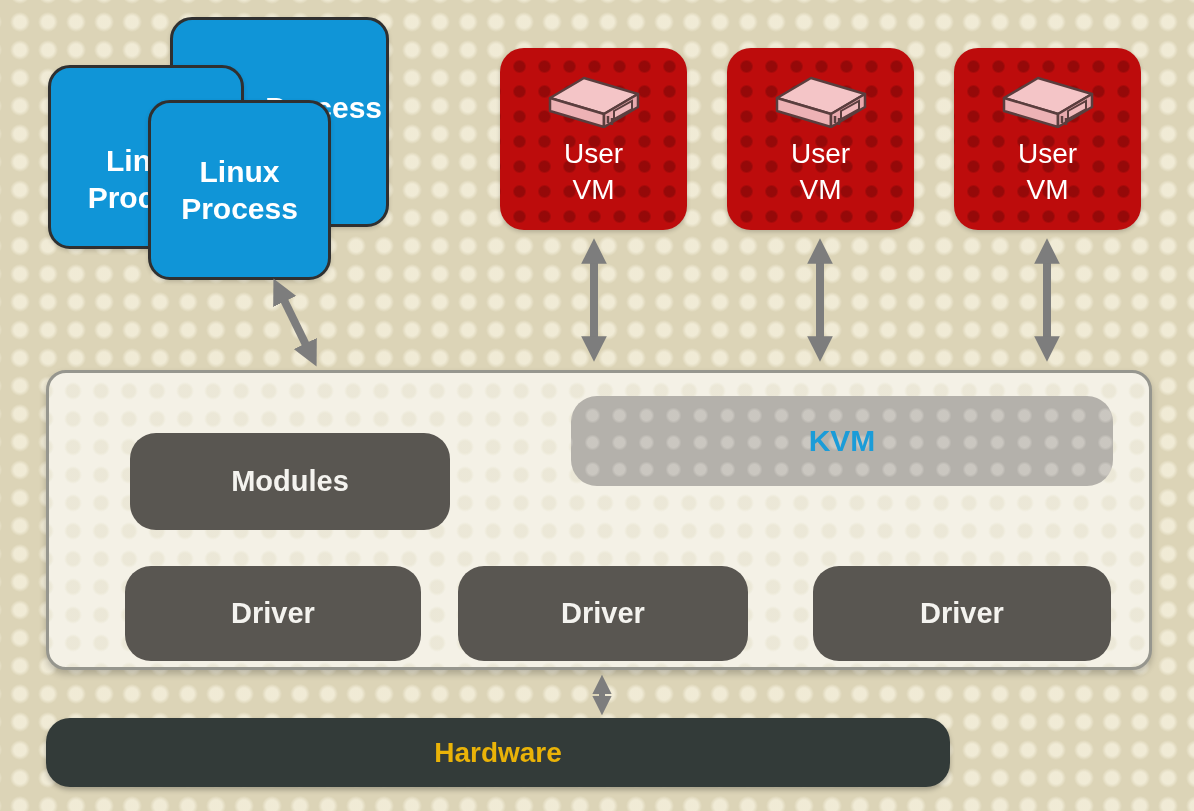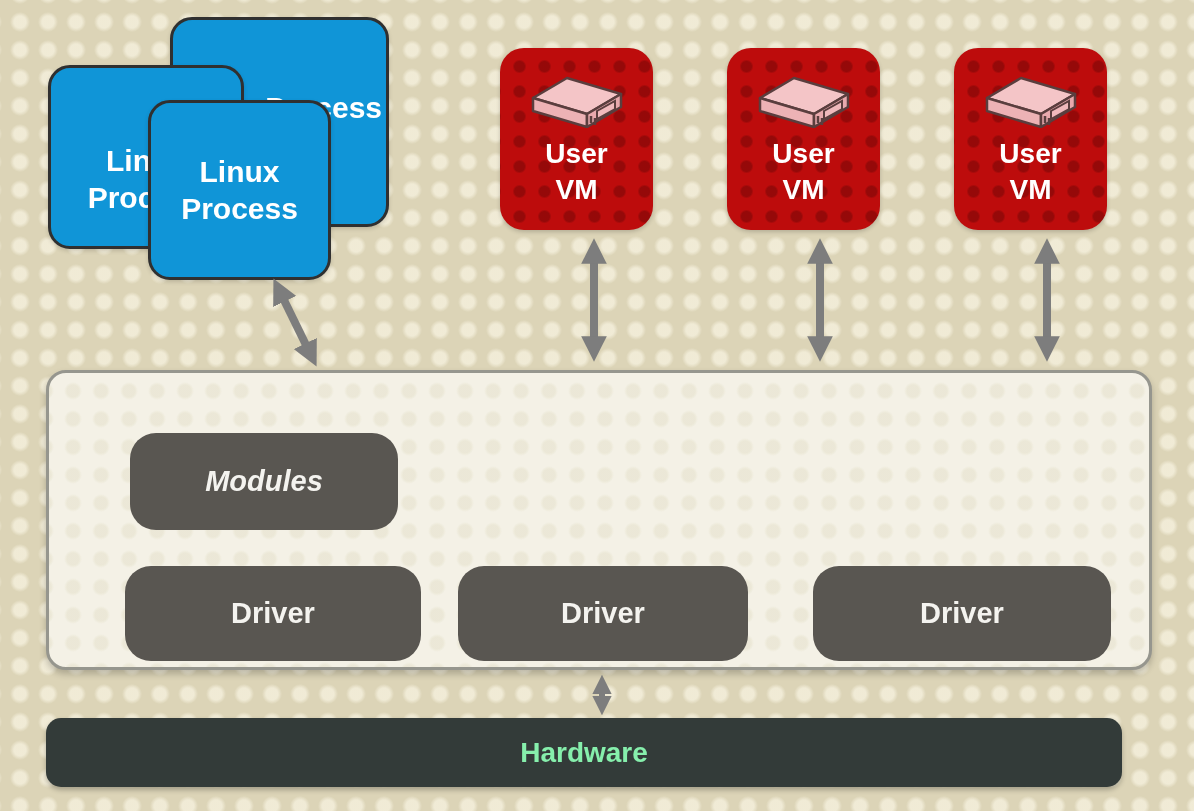--- a/index.html
+++ b/index.html
@@ -21,68 +21,68 @@
     box-shadow:0 2px 4px rgba(0,0,0,0.15);
   }
   .pbox.back {left:170px;top:17px;width:213px;height:204px;z-index:1;}
   .pbox.mid  {left:48px;top:65px;width:190px;height:178px;z-index:2;}
   .pbox.front{left:148px;top:100px;width:177px;height:174px;z-index:3;}
   .pbox.back .box-label{transform:translateY(-14px);}
   .pbox.mid  .box-label{transform:translateY(22px);}
 
   
   .vm{
-    position:absolute;top:48px;width:153px;height:182px;border-radius:24px;
+    position:absolute;top:48px;width:187px;height:182px;border-radius:24px;
     background-color:#bd0c0c;
     background-image:radial-gradient(circle, rgba(110,6,6,0.5) 0px 5px, rgba(110,6,6,0) 7px);
     background-size:25px 25px;background-position:7px 6px;
     display:flex;flex-direction:column;align-items:center;justify-content:center;
-    color:#ffffff;font-size:28px;font-weight:bold;
+    color:#ffffff;font-size:28px;font-weight:normal;
     box-shadow:0 2px 4px rgba(0,0,0,0.18);
   }
   .vm .vm-label{width:100px;text-align:center;line-height:1.3;margin-top:8px;}
   .vm svg{display:block;}
   .vm1{left:500px;} .vm2{left:727px;} .vm3{left:954px;}
 
   
   .linuxbox{
     position:absolute;left:46px;top:370px;width:1106px;height:300px;
     background-color:#f4f1e6;
     background-image:radial-gradient(circle, rgba(233,229,210,0.75) 0px 6px, rgba(233,229,210,0) 9px);
     background-size:28px 28px;background-position:10px 4px;
     border:3px solid #96968e;border-radius:20px;box-sizing:border-box;
     box-shadow:0 4px 7px rgba(0,0,0,0.22);
   }
   .graybox{
     position:absolute;background:#595651;border-radius:26px;
     display:flex;align-items:center;justify-content:center;
     color:#f4f3ef;font-size:29px;font-weight:bold;
   }
-  .modules{left:81px;top:60px;width:268px;height:97px;font-style:italic;}
+  .modules{left:81px;top:60px;width:320px;height:97px;}
   .driver1{left:76px;top:193px;width:296px;height:95px;}
   .driver2{left:409px;top:193px;width:290px;height:95px;}
   .driver3{left:764px;top:193px;width:298px;height:95px;}
   .kvmbar{
     position:absolute;left:522px;top:23px;width:542px;height:90px;border-radius:26px;
     background-color:#b4b1ab;
     background-image:radial-gradient(circle, rgba(208,205,198,0.8) 0px 5px, rgba(208,205,198,0) 8px);
     background-size:27px 27px;background-position:8px 6px;
     display:flex;align-items:center;justify-content:center;
     color:#1b9cd8;font-size:30px;font-weight:bold;
   }
   .linux-label{
     position:absolute;left:476px;top:150px;width:160px;
     text-align:center;color:#c21414;font-size:31px;font-weight:bold;
   }
 
   
   .hardware{
-    position:absolute;left:46px;top:718px;width:1076px;height:69px;border-radius:15px;
+    position:absolute;left:46px;top:718px;width:904px;height:69px;border-radius:24px;
     background:#333b39;display:flex;align-items:center;justify-content:center;
-    color:#86efac;font-size:28px;font-weight:bold;
+    color:#eab308;font-size:28px;font-weight:bold;
     box-shadow:0 3px 5px rgba(0,0,0,0.25);
   }
 
   .arrows{position:absolute;left:0;top:0;width:1194px;height:811px;pointer-events:none;z-index:4;}
 </style>
 </head>
 <body>
 
 <div class="canvas">
 
@@ -127,20 +127,23 @@
       <line x1="64" y1="46" x2="64" y2="53" stroke="#5a3e3e" stroke-width="2.5"></line>
       <line x1="68" y1="48" x2="68" y2="55" stroke="#5a3e3e" stroke-width="2.5"></line>
     </svg>
     <div class="vm-label">User VM</div>
   </div>
 
   <div class="linuxbox">
     <div class="graybox modules">
       <span>Modules</span>
     </div>
+    <div class="kvmbar">
+      <span>KVM</span>
+    </div>
     <div class="graybox driver1">
       <span>Driver</span>
     </div>
     <div class="graybox driver2">
       <span>Driver</span>
     </div>
     <div class="graybox driver3">
       <span>Driver</span>
     </div>
   </div>

